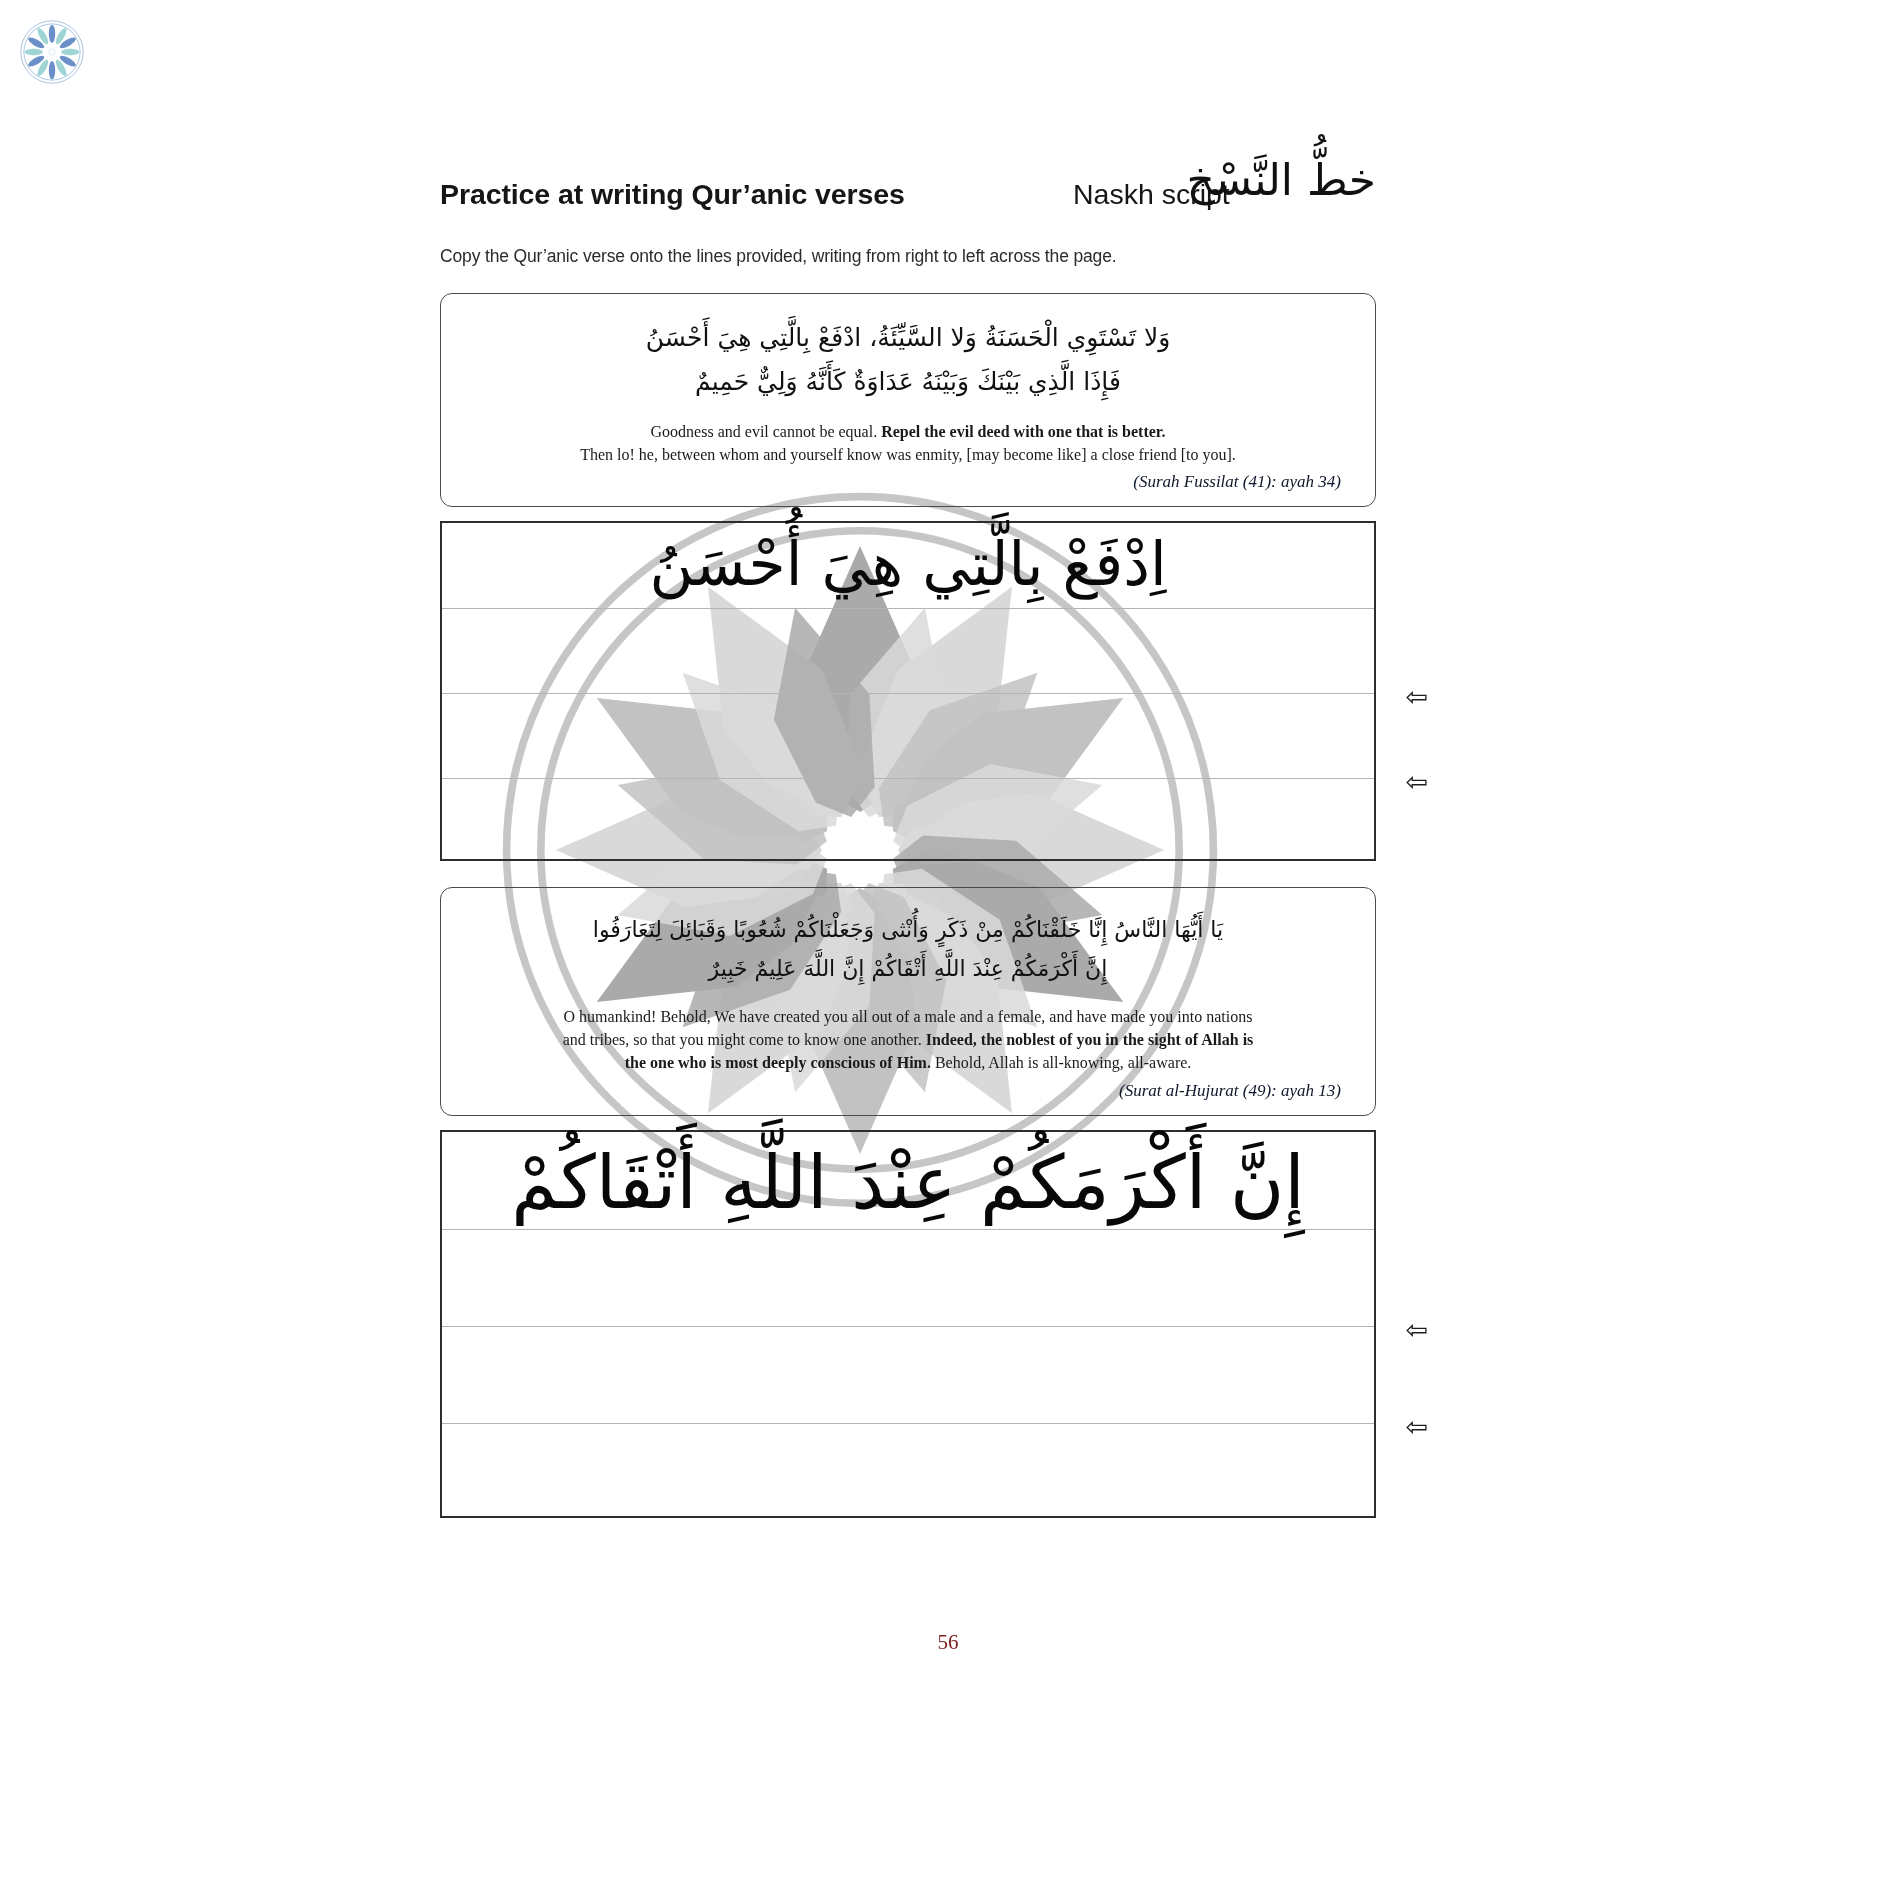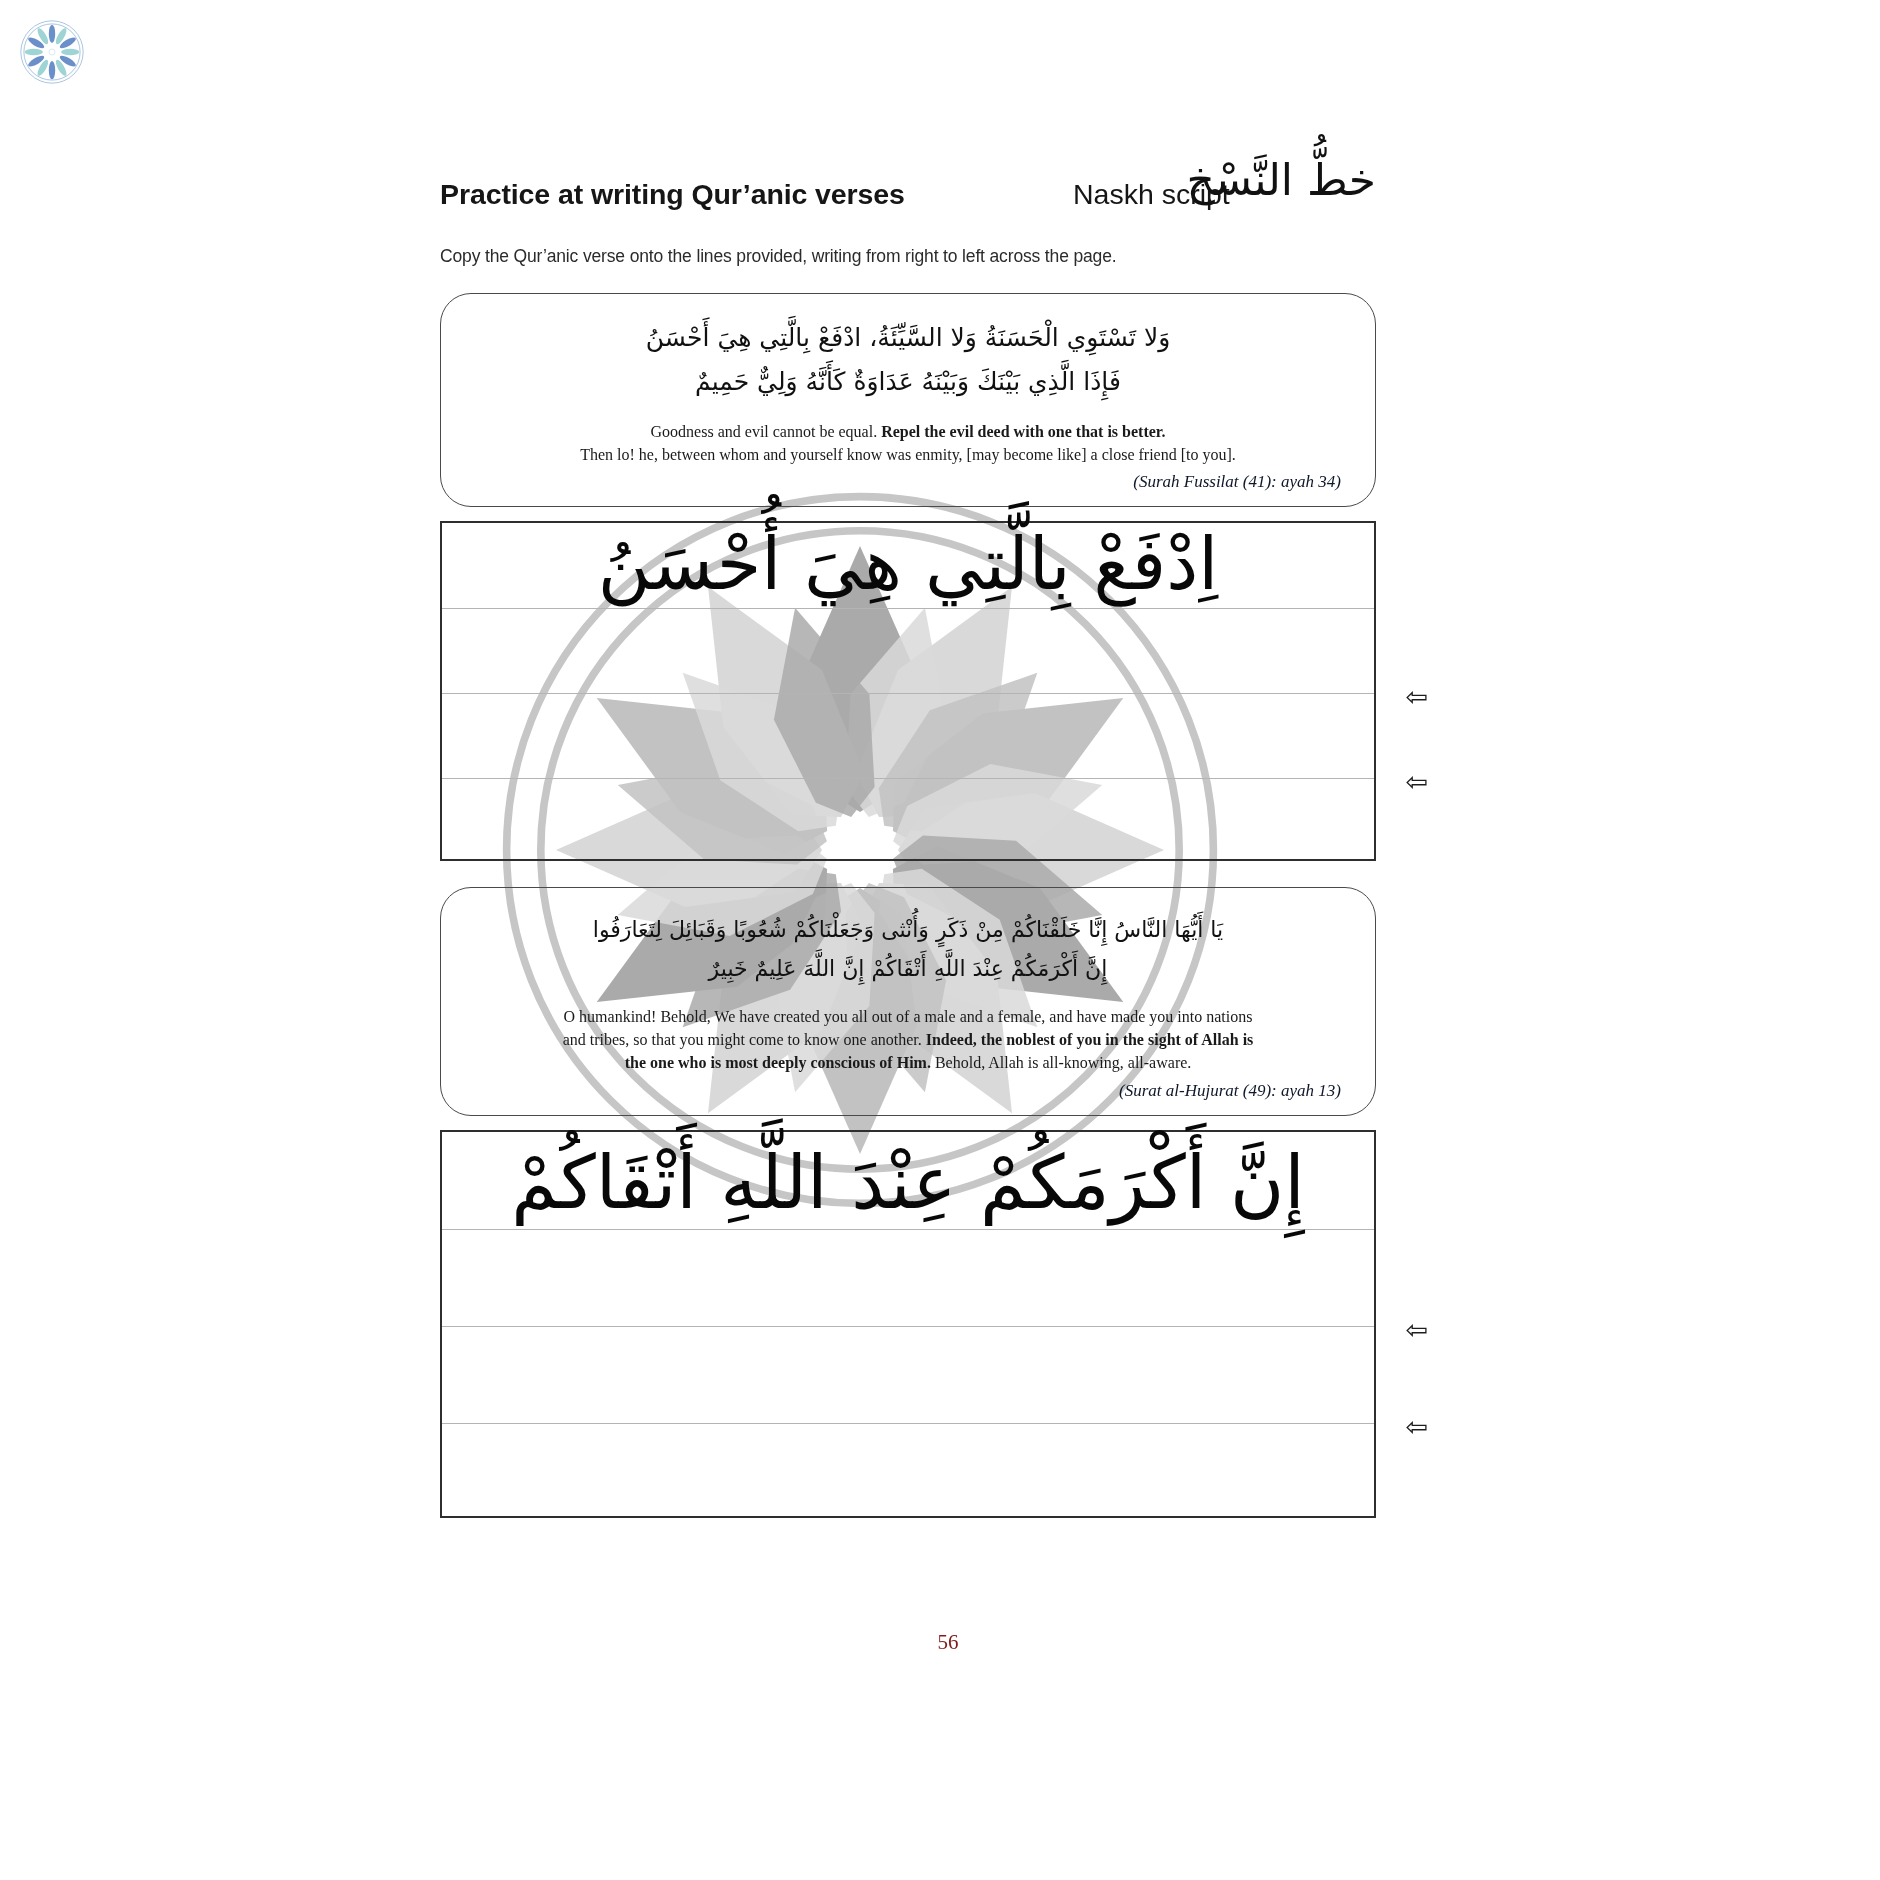--- a/index.html
+++ b/index.html
@@ -79,21 +79,21 @@
     color: #2b2b2b;
     letter-spacing: -0.15px;
     white-space: nowrap;
   }
 
   
   .verse-card {
     position: relative;
     margin-top: 26px;
     border: 1.6px solid #4a4a4a;
-    border-radius: 31px;
+    border-radius: 12px;
     background: transparent;
     padding: 22px 34px 14px 34px;
     z-index: 3;
   }
   .verse-ar {
     direction: rtl;
     text-align: center;
     font-family: "DejaVu Sans", sans-serif;
     font-size: 25px;
     line-height: 1.75;
@@ -252,21 +252,21 @@
         <div><span>Goodness and evil cannot be equal. </span><b>Repel the evil deed with one that is better.</b></div>
         <div>Then lo! he, between whom and yourself know was enmity, [may become like] a close friend [to you].</div>
       </div>
       <div class="verse-src">(Surah Fussilat (41): ayah 34)</div>
     </div>
 
     <div class="practice-box" id="pbox1" style="height:340px">
       <div class="rule-line" style="top:85px"></div>
       <div class="rule-line" style="top:170px"></div>
       <div class="rule-line" style="top:255px"></div>
-      <div class="practice-ar" style="top:-2px; font-size:72px; line-height:86px; letter-spacing:2px">اِدْفَعْ  بِالَّتِي  هِيَ  أُحْسَنُ</div>
+      <div class="practice-ar" style="top:-2px; font-size:60px; line-height:86px; letter-spacing:2px">اِدْفَعْ  بِالَّتِي  هِيَ  أُحْسَنُ</div>
       <div class="ret-arrow" style="right:-54px; top:160px">⇦</div>
       <div class="ret-arrow" style="right:-54px; top:245px">⇦</div>
     </div>
 
     <div class="verse-card" style="">
       <div class="verse-ar compact">يَا أَيُّهَا النَّاسُ إِنَّا خَلَقْنَاكُمْ مِنْ ذَكَرٍ وَأُنْثى وَجَعَلْنَاكُمْ شُعُوبًا وَقَبَائِلَ لِتَعَارَفُوا</div>
       <div class="verse-ar compact">إِنَّ أَكْرَمَكُمْ عِنْدَ اللَّهِ أَتْقَاكُمْ إِنَّ اللَّهَ عَلِيمٌ خَبِيرٌ</div>
       <div class="verse-en">
         <div>O humankind! Behold, We have created you all out of a male and a female, and have made you into nations</div>
         <div><span>and tribes, so that you might come to know one another. </span><b>Indeed, the noblest of you in the sight of Allah is</b></div>

